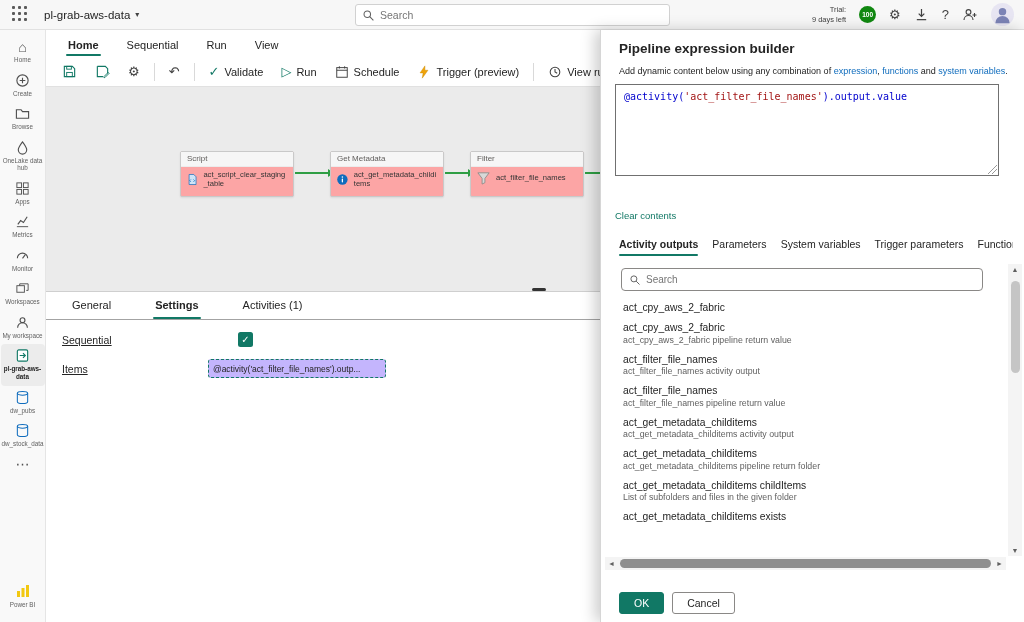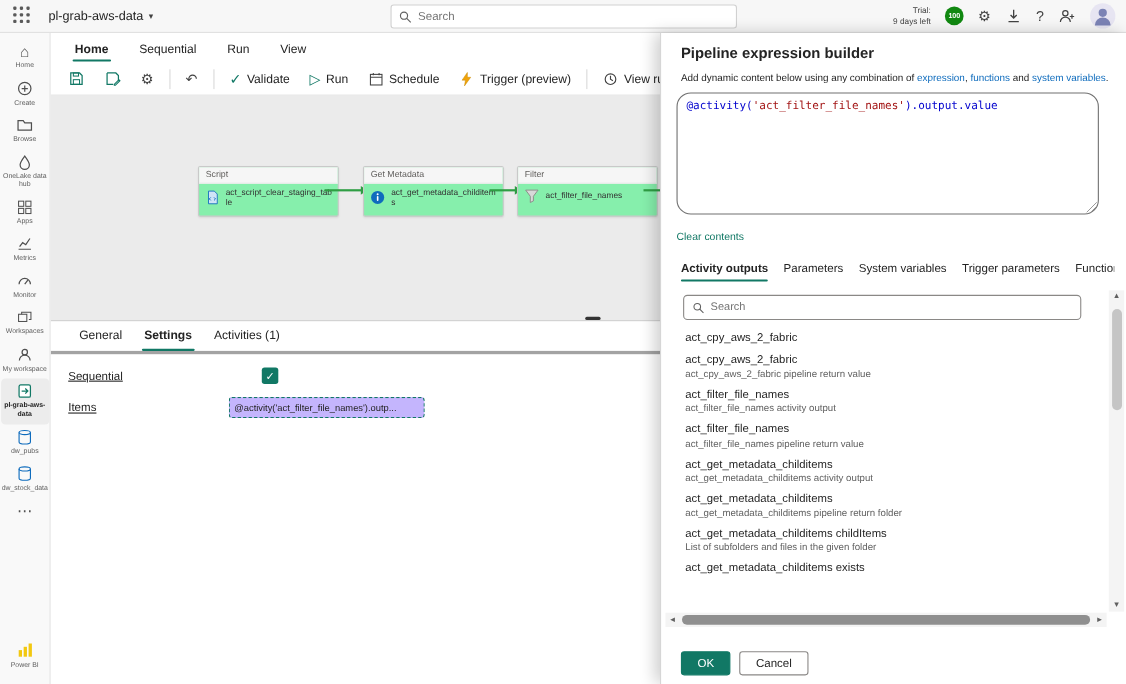--- a/index.html
+++ b/index.html
@@ -49,57 +49,57 @@
   #toolbar { position:absolute; left:46px; top:57px; right:0; height:30px; background:#fff;
     border-bottom:1px solid #e1e1e1; display:flex; align-items:center; padding-left:12px; gap:10px; }
   .tool-btn { display:flex; align-items:center; gap:5px; font-size:11px; color:#242424;
     cursor:pointer; padding:3px 4px; border-radius:3px; }
   .tool-sep { width:1px; height:18px; background:#d9d9d9; }
   .glyph-teal { color:#117865; font-size:13px; line-height:1; }
   .glyph-gray { color:#424242; font-size:13px; line-height:1; }
 
   
   #canvas { position:absolute; left:46px; top:87px; right:0; height:204px; background:#ebebeb; overflow:hidden; }
-  .node { position:absolute; width:128px; height:46px; background:#86efac; border:1px solid #c9c9c9;
+  .node { position:absolute; width:114px; height:46px; background:#fca5a5; border:1px solid #c9c9c9;
     border-radius:2px; box-shadow:0 1px 2px rgba(0,0,0,.08); cursor:grab; }
   .node-head { height:15px; background:#f6f6f6; border-bottom:1px solid #ececec;
     font-size:8px; color:#605e5c; padding:2px 0 0 6px; }
   .node-body { display:flex; align-items:center; gap:5px; padding:3px 5px; }
   .node-name { font-size:7.6px; color:#333; line-height:1.2; word-break:break-all; }
   .conn { position:absolute; height:2px; background:#2f9e44; }
   .conn::after { content:""; position:absolute; right:-5px; top:-3px; border-left:6px solid #2f9e44;
     border-top:4px solid transparent; border-bottom:4px solid transparent; }
 
   
   #bottom-panel { position:absolute; left:46px; top:291px; right:0; bottom:0; background:#fff;
     border-top:1px solid #cfcfcf; }
   #bp-handle { position:absolute; top:-4px; left:486px; width:14px; height:3px; background:#333;
     border-radius:2px; cursor:ns-resize; }
-  .bp-tabs { display:flex; padding-left:16px; border-bottom:3px solid #a3a3a3; }
+  .bp-tabs { display:flex; padding-left:16px; border-bottom:1px solid #a3a3a3;gap:24px; }
   .bp-tab { font-size:11px; padding:7px 10px 8px; cursor:pointer; position:relative; color:#242424; }
   .bp-tab.selected { font-weight:bold; }
   .bp-tab.selected::after { content:""; position:absolute; left:8px; right:8px; bottom:0;
     height:2.5px; background:#117865; border-radius:2px; }
   .bp-row { display:flex; align-items:center; margin:12px 0 0 16px; }
   .bp-label { width:146px; font-size:10.5px; color:#242424;text-decoration:underline; }
   .checkbox { width:15px; height:15px; background:#117865; border-radius:2.5px; color:#fff;
     font-size:10px; display:flex; align-items:center; justify-content:center; margin-left:30px; cursor:pointer; }
   #items-input { width:178px; height:19px; border:1px dashed #117865; border-radius:3px;
     font-size:8.5px; padding:0 4px; color:#242424; font-family:Liberation Sans, sans-serif;
     outline:none; background:#c4b5fd; }
 
   
   #builder { position:absolute; left:600px; top:30px; width:424px; bottom:0; background:#fff;
     border-left:1px solid #d6d6d6; box-shadow:-5px 0 14px rgba(0,0,0,.2); z-index:60; }
   #b-title { position:absolute; left:18px; top:11px; font-size:13.5px; font-weight:bold; color:#242424; }
   #b-desc { position:absolute; left:18px; top:36px; width:392px; font-size:9px; color:#242424;
     white-space:nowrap; overflow:hidden; }
   .blink { color:#0f6cbd; cursor:pointer; }
-  #expr-box { position:absolute; left:14px; top:54px; width:384px; height:111px;
-    border:1px solid #707070; border-radius:13px; background:#fff; padding:6px 8px; cursor:text;
+  #expr-box { position:absolute; left:14px; top:54px; width:384px; height:92px;
+    border:1px solid #707070; border-radius:0; background:#fff; padding:6px 8px; cursor:text;
     font-family:"DejaVu Sans Mono", monospace; font-size:10px; }
   .expr-blue { color:#0000cd; } .expr-str { color:#a31515; }
   #expr-grip { position:absolute; right:1px; bottom:1px; width:10px; height:10px; cursor:nwse-resize;
     background:linear-gradient(135deg, transparent 50%, #9a9a9a 50%, #9a9a9a 57%, transparent 57%,
       transparent 70%, #9a9a9a 70%, #9a9a9a 77%, transparent 77%); }
   #b-clear { position:absolute; left:14px; top:180px; font-size:9.5px; color:#117865; cursor:pointer; }
   #b-tabs { position:absolute; left:18px; top:204px; width:394px; display:flex; gap:14px;
     white-space:nowrap; overflow:hidden; }
   .b-tab { font-size:10.5px; color:#242424; padding:4px 0 7px; cursor:pointer; position:relative; flex:none; }
   .b-tab.selected { font-weight:bold; }

